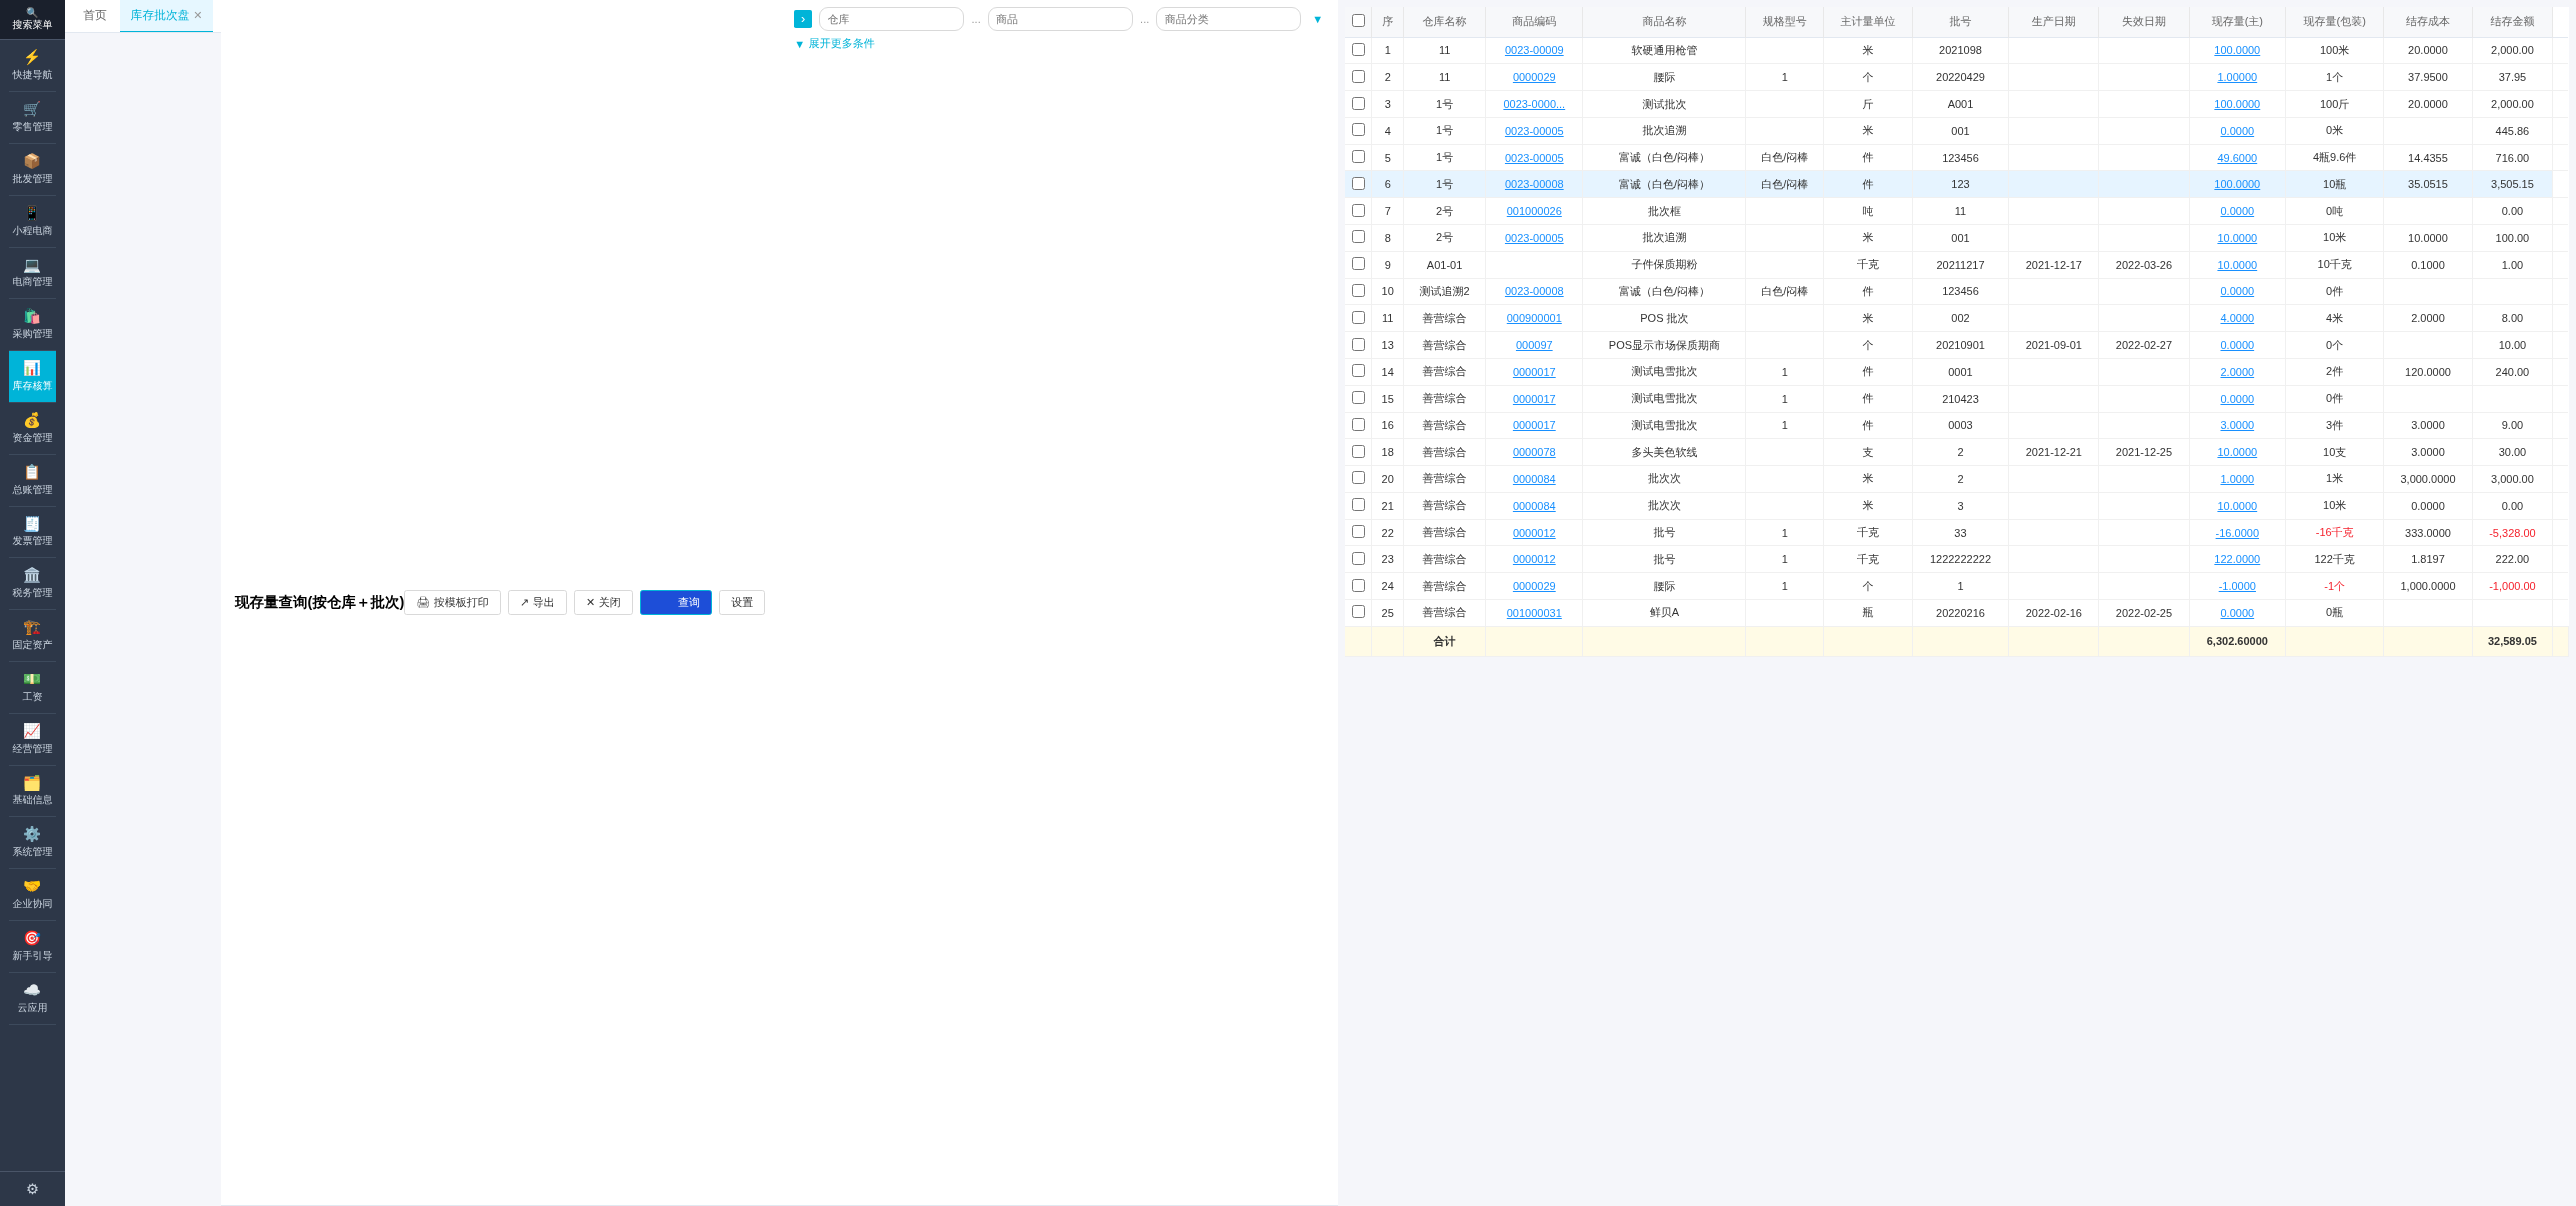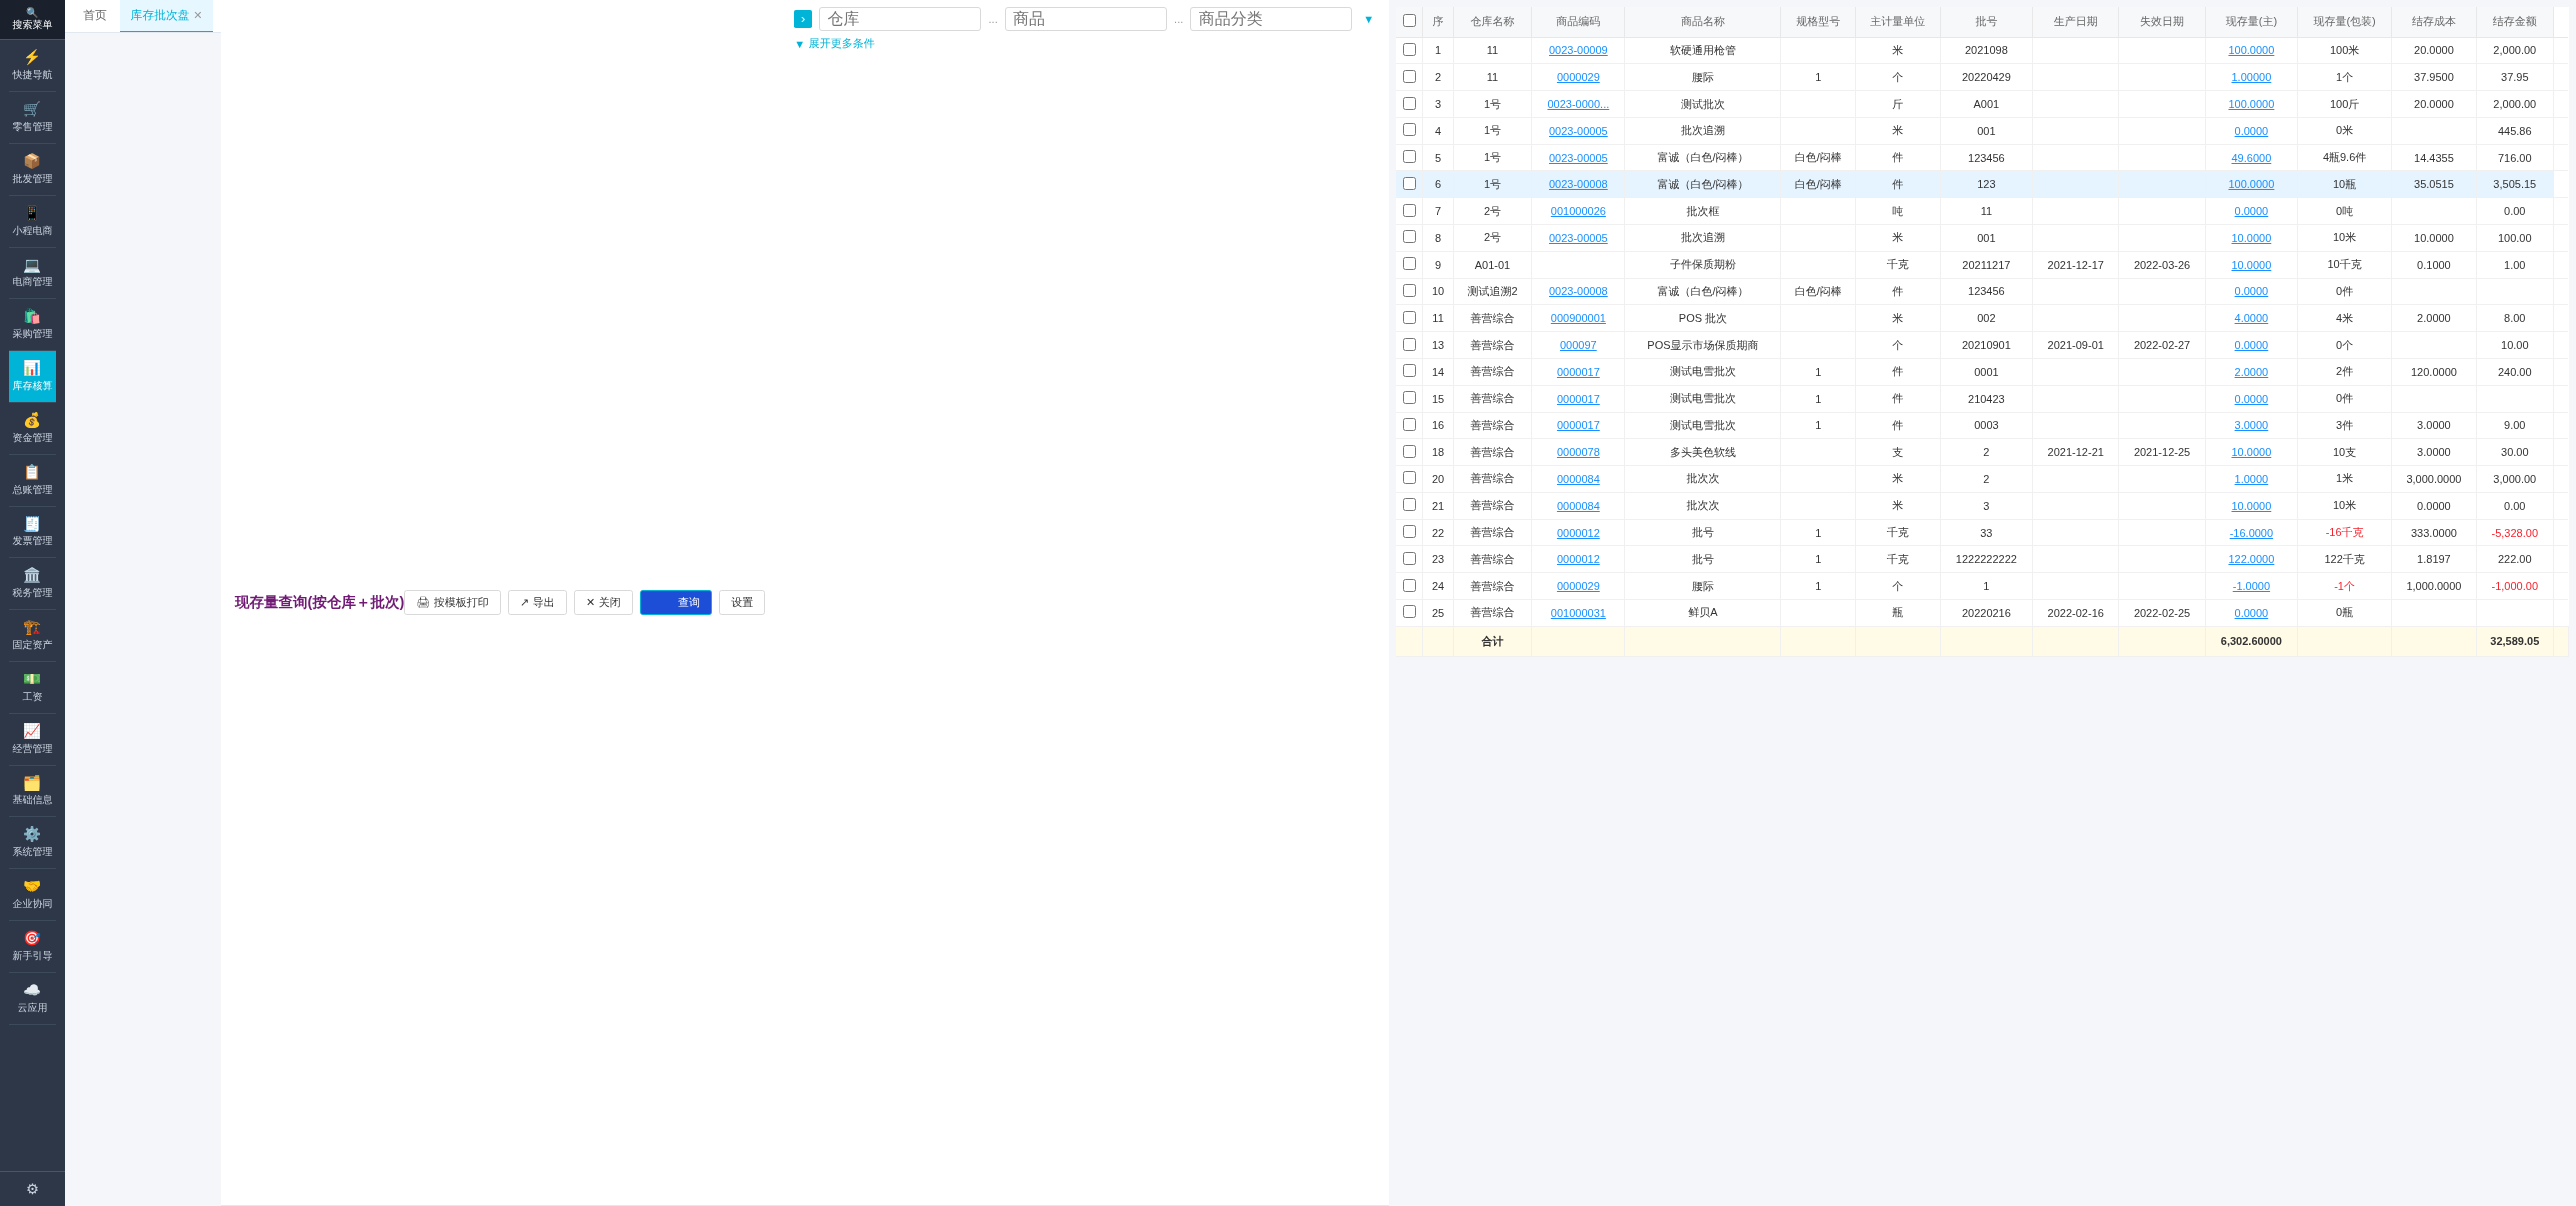--- a/index.html
+++ b/index.html
@@ -93,21 +93,21 @@
       align-items: center;
       justify-content: space-between;
       padding: 7.2px 14.5px;
       background: #fff;
       border-bottom: 0.9px solid #e2e8f0;
       flex-shrink: 0;
     }
     .page-title {
       font-size: 14.5px;
       font-weight: bold;
-      color: #701a75;
+      color: #000000;
     }
     .header-actions {
       display: flex;
       align-items: center;
       gap: 7.2px;
     }
     .btn {
       padding: 3.6px 11px;
       border: 0.9px solid #d9d9d9;
       border-radius: 2.7px;
@@ -134,25 +134,25 @@
       flex-shrink: 0;
     }
     .filter-row {
       display: flex;
       align-items: center;
       gap: 7.2px;
       flex-wrap: wrap;
     }
     .filter-input {
       border: 0.9px solid #d9d9d9;
-      border-radius: 3px;
+      border-radius: 9px;
       padding: 2.7px 7.2px;
-      font-size: 16px;
+      font-size: 11px;
       color: #333;
-      width: 162px;
+      width: 145px;
       height: 23.5px;
     }
     .filter-expand {
       color: #00b4d8;
       cursor: pointer;
       font-size: 11px;
       display: flex;
       align-items: center;
       gap: 3.6px;
     }

